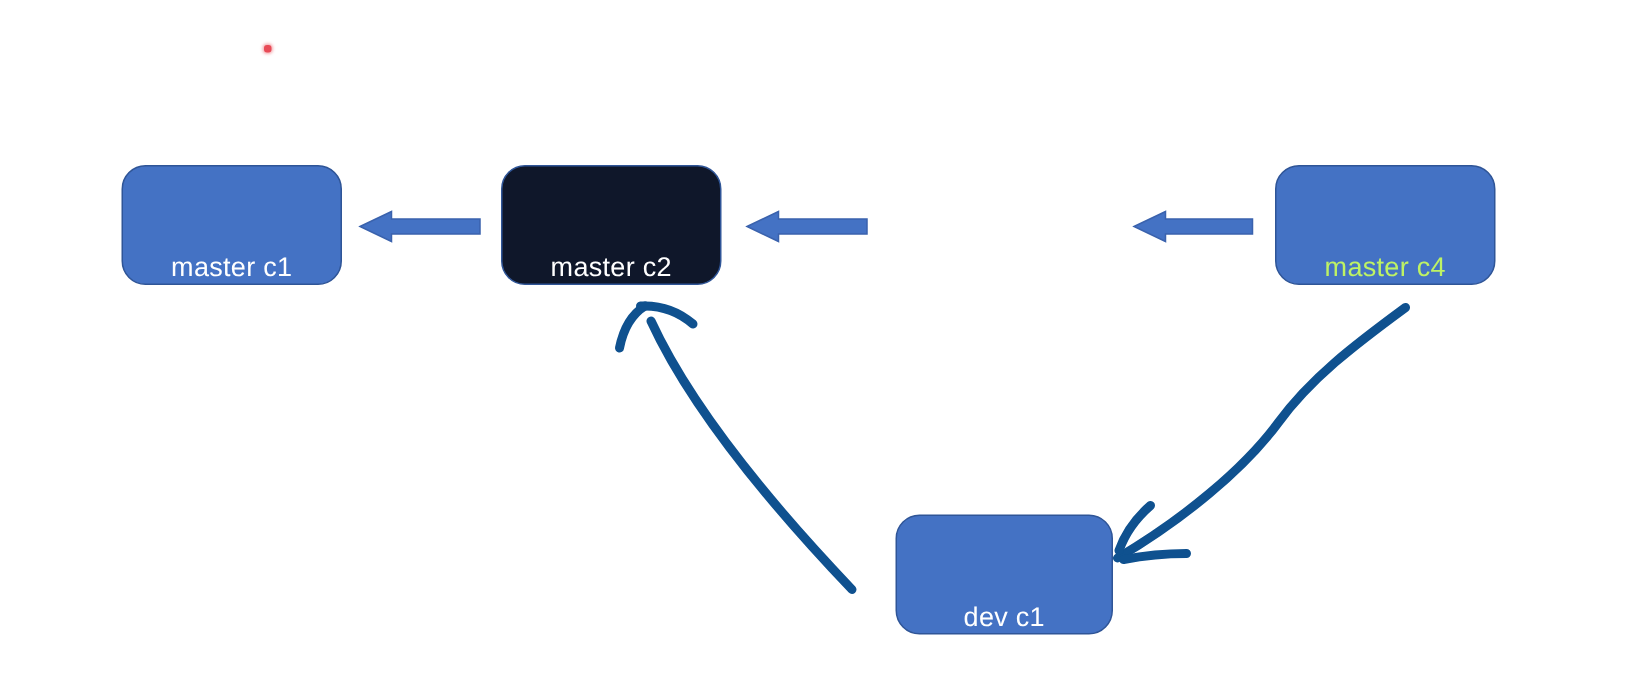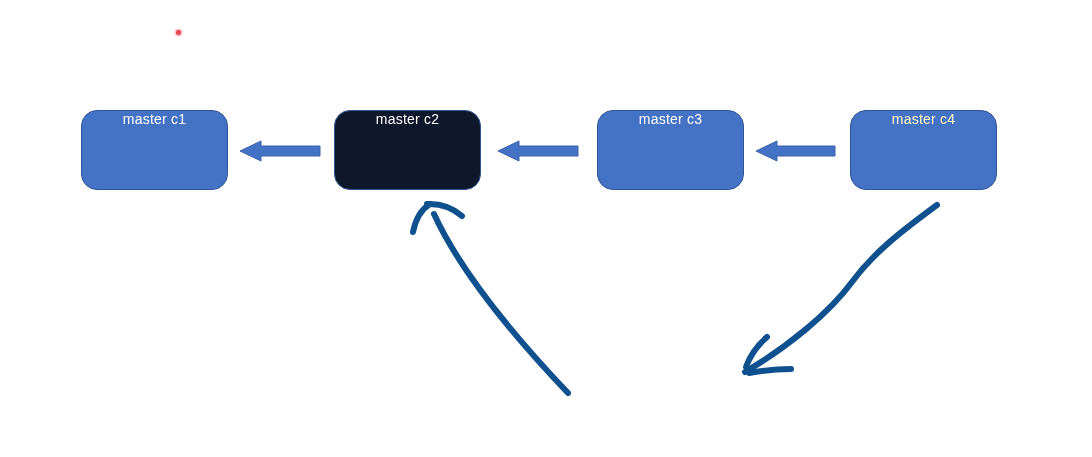--- a/index.html
+++ b/index.html
@@ -22,23 +22,23 @@
     pointer-events: none;
   }
   .node {
     position: absolute;
     box-sizing: border-box;
     border-radius: 16px;
     border: 1.5px solid #2f5597;
     background: #4472c4;
     color: #ffffff;
     display: flex;
-    align-items: flex-start;
+    align-items: flex-end;
     justify-content: center;
-    font-size: 14px;
+    font-size: 18px;
     letter-spacing: 0.2px;
   }
   .node span {
     white-space: nowrap;
   }
   #node-master-c1 { left: 81px;  top: 110px; width: 147px; height: 80px; }
   #node-master-c2 { left: 334px; top: 110px; width: 147px; height: 80px; }
   #node-master-c3 { left: 597px; top: 110px; width: 147px; height: 80px; }
   #node-master-c4 { left: 850px; top: 110px; width: 147px; height: 80px; }
   #node-dev-c1    { left: 597px; top: 343px; width: 145px; height: 80px; }
@@ -80,24 +80,24 @@
   </svg>
 
   <div class="node" id="node-master-c1" style="background-color: rgb(68, 114, 196); border-color: rgb(47, 85, 151); color: rgb(255, 255, 255);">
     <span>master c1</span>
   </div>
 
   <div class="node" id="node-master-c2" style="background-color: #0f172a; border-color: rgb(47, 85, 151); color: rgb(255, 255, 255);">
     <span>master c2</span>
   </div>
 
-  <div class="node" id="node-master-c3" style="background-color: rgb(68, 114, 196); border-color: rgb(47, 85, 151); color: rgb(255, 255, 255);">
-    <span>master c3</span>
-  </div>
 
-  <div class="node" id="node-master-c4" style="background-color: rgb(68, 114, 196); border-color: rgb(47, 85, 151); color: #fef9c3;">
+  <div class="node" id="node-master-c4" style="background-color: rgb(68, 114, 196); border-color: rgb(47, 85, 151); color: #bef264;">
     <span>master c4</span>
   </div>
 
+  <div class="node" id="node-dev-c1" style="background-color: rgb(68, 114, 196); border-color: rgb(47, 85, 151); color: rgb(255, 255, 255);">
+    <span>dev c1</span>
+  </div>
 
   <div class="marker-dot" style="background-color: rgb(232, 75, 87);"></div>
 
 </div>
 
 </body></html>

